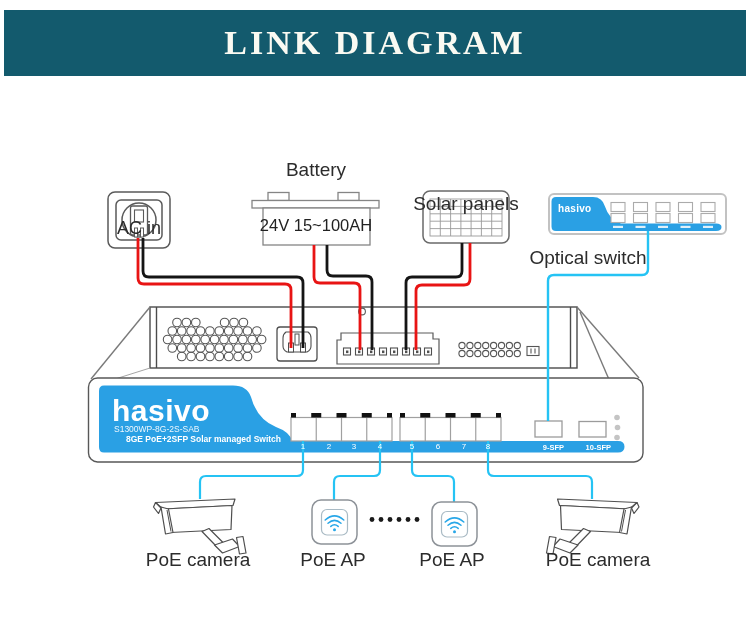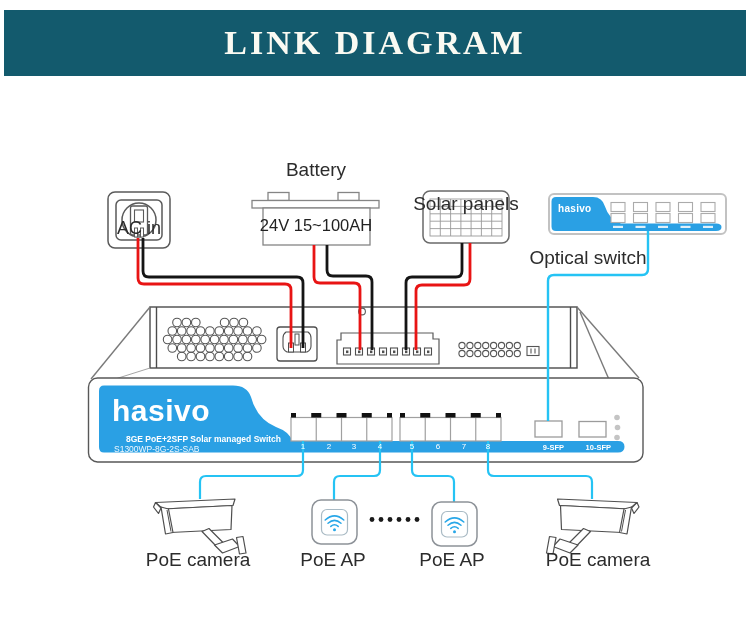--- a/index.html
+++ b/index.html
@@ -10,21 +10,21 @@
   .banner span{font-family:"Liberation Serif",serif;font-weight:bold;font-size:34px;
                color:#fafaf2;letter-spacing:3px;}
   svg.art{position:absolute;left:0;top:0;}
   .lbl{position:absolute;transform:translateX(-50%);font-size:19px;color:#2c2c2c;
        white-space:nowrap;}
   .lbl.sm{font-size:18px;margin-top:48px;}
   .cap{position:absolute;left:316px;top:216px;transform:translateX(-50%);
        font-size:16.5px;color:#222;white-space:nowrap;}
   .brand{position:absolute;left:112px;top:396px;font-size:30px;font-weight:bold;
          color:#fff;letter-spacing:0.5px;line-height:30px;}
-  .model{position:absolute;left:114px;top:424px;font-size:8.5px;color:#eef7fe;line-height:10px;margin-top:20px;}
+  .model{position:absolute;left:114px;top:424px;font-size:8.5px;color:#eef7fe;line-height:10px;}
   .subtitle{position:absolute;left:126px;top:434px;font-size:8.5px;font-weight:bold;
             color:#fff;line-height:10px;}
   .poenote{position:absolute;left:397px;top:391px;transform:translateX(-50%);
            font-size:15px;font-weight:600;color:#1c1c1c;white-space:nowrap;}
   .corebrand{position:absolute;left:558px;top:203px;font-size:10px;font-weight:800;
              color:#fff;letter-spacing:0.3px;line-height:12px;}
   .pnum{position:absolute;top:442px;width:20px;text-align:center;font-size:8px;
         color:#fff;line-height:10px;}
   .psfp{position:absolute;top:442.5px;text-align:right;font-size:7.5px;color:#fff;
         line-height:9px;font-weight:bold;}

